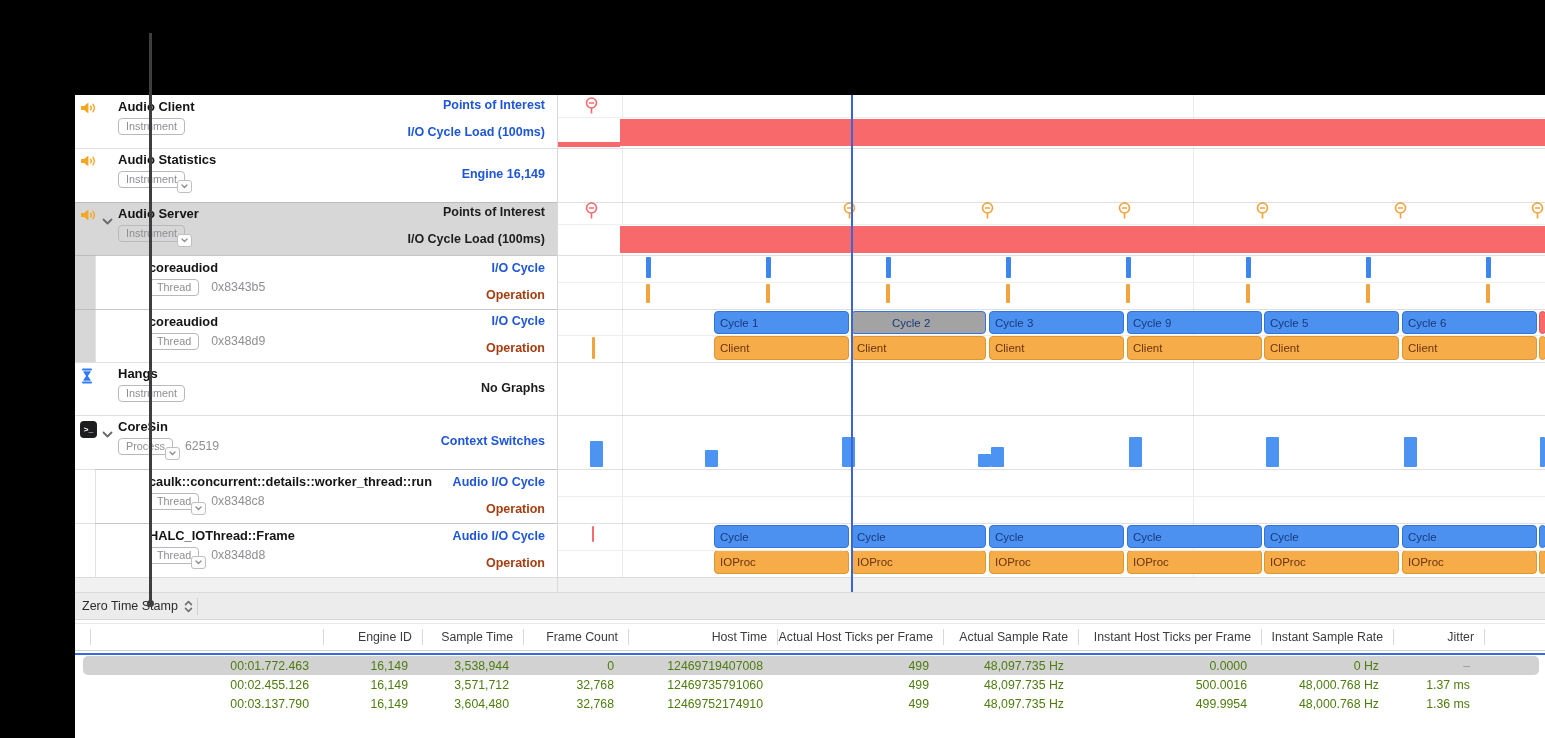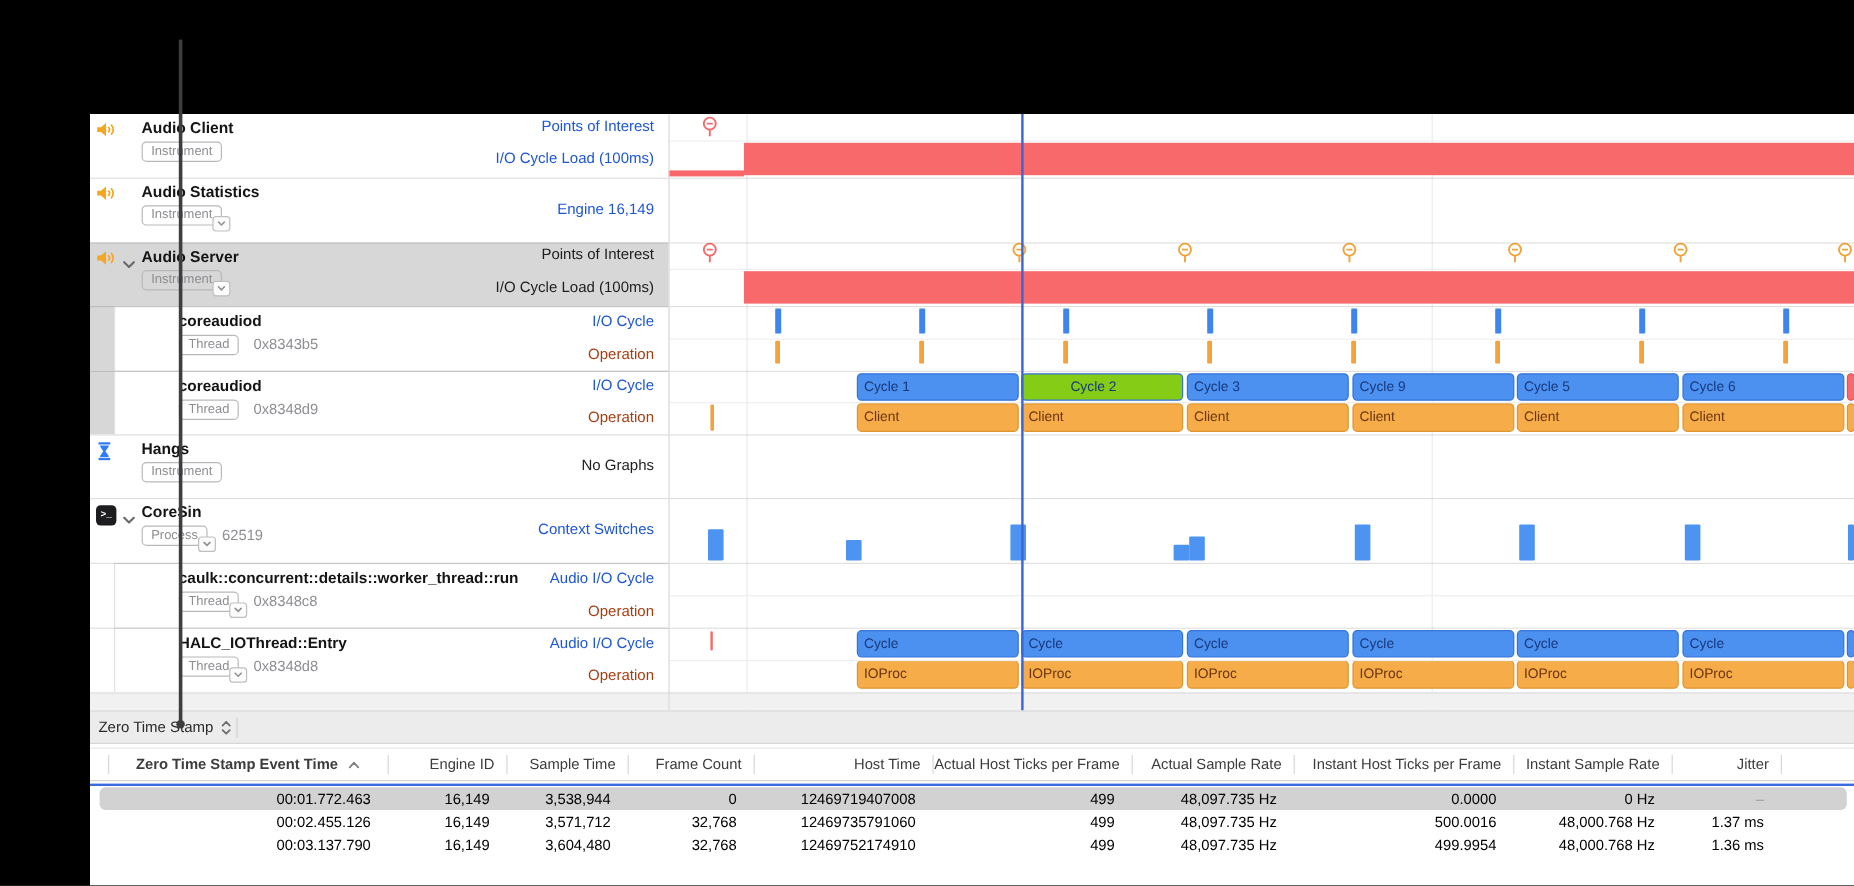--- a/index.html
+++ b/index.html
@@ -15,21 +15,21 @@
   .childpane{position:absolute;left:20px;right:0;top:0;bottom:0;background:#fff;border-left:1px solid #E2E2E2;border-top:1px solid #E2E2E2;box-sizing:border-box;}
   .ticon{position:absolute;left:5px;top:6px;width:18px;height:16px;}
   .expchev{position:absolute;left:27px;top:10px;width:11px;height:8px;}
   .ttitle{position:absolute;top:4px;font-size:13px;font-weight:700;color:#141414;white-space:nowrap;}
   .badgerow{position:absolute;top:23px;height:16px;display:flex;align-items:center;}
   .badge{position:relative;display:inline-block;border:1px solid #B9B9B9;border-radius:4px;padding:1px 7px 2px;
          font-size:10.8px;color:#8E8E93;background:transparent;white-space:nowrap;}
   .badge-chev{position:absolute;right:-8px;bottom:-6px;width:13px;height:11px;background:#FCFCFC;border:1px solid #BFBFBF;
               border-radius:3px;display:flex;align-items:center;justify-content:center;}
   .badgeval{margin-left:12px;font-size:12.3px;color:#8E8E93;}
-  .lanelabel{position:absolute;right:12px;font-size:12.5px;font-weight:400;white-space:nowrap;}
+  .lanelabel{position:absolute;right:12px;font-size:12.5px;font-weight:700;white-space:nowrap;}
   .lane-blue{color:#1E56D6;} .lane-dark{color:#1D1D1F;} .lane-rust{color:#A63E12;}
   .gridline{position:absolute;top:0;width:1px;height:497px;background:#ECECEC;}
   .lanesep{position:absolute;left:482px;right:0;height:1px;background:#EEEEEE;z-index:3;}
   .trackline{position:absolute;left:0;right:0;height:1px;background:rgba(0,0,0,0.12);z-index:4;}
   .panedivider{position:absolute;left:482px;top:0;width:1px;height:497px;background:#D9D9D9;z-index:4;}
   .gbar{position:absolute;border-radius:4px;font-size:11.5px;font-weight:500;padding-left:5px;box-sizing:border-box;
         overflow:hidden;white-space:nowrap;z-index:2;display:flex;align-items:center;}
   .tick{position:absolute;border-radius:1px;z-index:2;}
   #playhead{position:absolute;top:0;width:1.5px;height:497px;z-index:5;}
   .pin{position:absolute;z-index:2;}
@@ -41,21 +41,21 @@
   #popup-divider{position:absolute;left:122px;top:5px;width:1px;height:17px;background:#CFCFCF;}
   #theader{position:absolute;left:0;top:528px;width:1470px;height:26px;border-top:1px solid #E8E8E8;box-sizing:border-box;}
   .hcell{position:absolute;top:0;height:26px;font-size:12.3px;color:#3C3C3C;display:flex;align-items:center;
          justify-content:flex-end;padding-right:10px;box-sizing:border-box;white-space:nowrap;}
   .hcell.sorted{font-weight:700;justify-content:center;padding-right:0;}
   .hdiv{position:absolute;top:5px;width:1px;height:16px;background:#D8D8D8;}
   #headerline{position:absolute;left:0;top:555px;width:1470px;height:1px;background:#D4D4D4;}
   #blueline{position:absolute;left:0;top:558px;width:1470px;height:2px;}
   .trow{position:absolute;left:0;width:1470px;height:19px;}
   .trow-sel{position:absolute;left:8px;right:6px;top:0;height:19px;background:#D2D2D2;border-radius:5px;}
-  .tcell{position:absolute;top:0;height:19px;font-size:12.3px;color:#000000;display:flex;align-items:center;
+  .tcell{position:absolute;top:0;height:19px;font-size:12.3px;color:#4d7c0f;display:flex;align-items:center;
          justify-content:flex-end;padding-right:14px;box-sizing:border-box;white-space:nowrap;z-index:2;}
   .tcell.dash{color:#9A9A9A;}
 </style>
 </head>
 <body>
 
 <div id="stage">
   <div id="callout-line"></div>
   <div id="callout-dot"></div>
 
@@ -169,21 +169,21 @@
                   </svg>
                 </div></div>
               <div class="badgeval">0x8348c8</div>
             </div>
           </div>
           <div class="lanelabel lane-blue" style="top: 5.5px;">Audio I/O Cycle</div>
           <div class="lanelabel lane-rust" style="top: 32.5px;">Operation</div>
         </div>
         <div class="prow" style="top: 428px; height: 54px;">
           <div class="childpane">
-            <div class="ttitle" style="left: 53px; font-size: 12.8px;">HALC_IOThread::Entry</div>
+            <div class="ttitle" style="left: 53px; font-size: 12.8px;">HALC_IOThread::Frame</div>
             <div class="badgerow" style="left: 53px;">
               <div class="badge">Thread<div class="badge-chev">
                   <svg width="7" height="5" viewBox="0 0 7 5">
                     <path d="M1 1 3.5 3.5 6 1" stroke="#8E8E93" stroke-width="1.3" fill="none" stroke-linecap="round"></path>
                   </svg>
                 </div></div>
               <div class="badgeval">0x8348d8</div>
             </div>
           </div>
           <div class="lanelabel lane-blue" style="top: 5.5px;">Audio I/O Cycle</div>
@@ -246,21 +246,21 @@
         <div class="tick" style="left: 449px; top: 189px; width: 4px; height: 19px; background: rgb(242, 163, 60);"></div>
         <div class="tick" style="left: 569px; top: 162px; width: 5px; height: 21px; background: rgb(62, 134, 239);"></div>
         <div class="tick" style="left: 569px; top: 189px; width: 4px; height: 19px; background: rgb(242, 163, 60);"></div>
         <div class="tick" style="left: 689px; top: 162px; width: 5px; height: 21px; background: rgb(62, 134, 239);"></div>
         <div class="tick" style="left: 689px; top: 189px; width: 4px; height: 19px; background: rgb(242, 163, 60);"></div>
         <div class="tick" style="left: 809px; top: 162px; width: 5px; height: 21px; background: rgb(62, 134, 239);"></div>
         <div class="tick" style="left: 809px; top: 189px; width: 4px; height: 19px; background: rgb(242, 163, 60);"></div>
         <div class="tick" style="left: 929px; top: 162px; width: 5px; height: 21px; background: rgb(62, 134, 239);"></div>
         <div class="tick" style="left: 929px; top: 189px; width: 4px; height: 19px; background: rgb(242, 163, 60);"></div>
         <div class="gbar" style="left: 157px; width: 135px; top: 216px; height: 23px; background: rgb(77, 145, 240); border: 1px solid rgb(52, 116, 216); color: rgb(22, 57, 126);">Cycle 1</div>
-        <div class="gbar" style="left: 294px; width: 135px; top: 216px; height: 23px; background: #84cc16; border: 1px solid rgb(52, 116, 216); color: rgb(22, 57, 126); padding-left: 40px;">Cycle 2</div>
+        <div class="gbar" style="left: 294px; width: 135px; top: 216px; height: 23px; background: #a3a3a3; border: 1px solid rgb(52, 116, 216); color: rgb(22, 57, 126); padding-left: 40px;">Cycle 2</div>
         <div class="gbar" style="left: 432px; width: 135px; top: 216px; height: 23px; background: rgb(77, 145, 240); border: 1px solid rgb(52, 116, 216); color: rgb(22, 57, 126);">Cycle 3</div>
         <div class="gbar" style="left: 570px; width: 135px; top: 216px; height: 23px; background: rgb(77, 145, 240); border: 1px solid rgb(52, 116, 216); color: rgb(22, 57, 126);">Cycle 9</div>
         <div class="gbar" style="left: 707px; width: 135px; top: 216px; height: 23px; background: rgb(77, 145, 240); border: 1px solid rgb(52, 116, 216); color: rgb(22, 57, 126);">Cycle 5</div>
         <div class="gbar" style="left: 845px; width: 135px; top: 216px; height: 23px; background: rgb(77, 145, 240); border: 1px solid rgb(52, 116, 216); color: rgb(22, 57, 126);">Cycle 6</div>
         <div class="gbar" style="left: 982px; width: 6px; top: 216px; height: 23px; background: rgb(248, 105, 107); border: 1px solid rgb(226, 85, 87); color: rgb(126, 21, 24);">C</div>
         <div class="tick" style="left: 35px; top: 242px; width: 2.5px; height: 22px; background: rgb(242, 163, 60);"></div>
         <div class="gbar" style="left: 157px; width: 135px; top: 241px; height: 24px; background: rgb(246, 172, 73); border: 1px solid rgb(222, 150, 48); color: rgb(107, 52, 12);">Client</div>
         <div class="gbar" style="left: 294px; width: 135px; top: 241px; height: 24px; background: rgb(246, 172, 73); border: 1px solid rgb(222, 150, 48); color: rgb(107, 52, 12);">Client</div>
         <div class="gbar" style="left: 432px; width: 135px; top: 241px; height: 24px; background: rgb(246, 172, 73); border: 1px solid rgb(222, 150, 48); color: rgb(107, 52, 12);">Client</div>
         <div class="gbar" style="left: 570px; width: 135px; top: 241px; height: 24px; background: rgb(246, 172, 73); border: 1px solid rgb(222, 150, 48); color: rgb(107, 52, 12);">Client</div>
@@ -316,25 +316,20 @@
       <span id="popup-label">Zero Time Stamp</span>
       <span id="popup-arrows">
         <svg width="9" height="13" viewBox="0 0 9 13">
             <path d="M1.5 4.6 4.5 1.6 7.5 4.6 M1.5 8.4 4.5 11.4 7.5 8.4" stroke="#6E6E73" stroke-width="1.5" fill="none" stroke-linecap="round" stroke-linejoin="round"></path>
           </svg>
       </span>
       <span id="popup-divider"></span>
     </div>
 
     <div id="theader">
-        <div class="hcell sorted" style="left: 15px; width: 233px;">Zero Time Stamp Event Time<span style="margin-left: 8px; display: inline-flex;">
-            <svg width="10" height="7" viewBox="0 0 10 7">
-              <path d="M1.5 5.5 5 1.5 8.5 5.5" stroke="#808085" stroke-width="1.5" fill="none" stroke-linecap="round" stroke-linejoin="round"></path>
-            </svg>
-          </span></div>
         <div class="hcell" style="left: 248px; width: 99px;">Engine ID</div>
         <div class="hcell" style="left: 347px; width: 101px;">Sample Time</div>
         <div class="hcell" style="left: 448px; width: 105px;">Frame Count</div>
         <div class="hcell" style="left: 553px; width: 149px;">Host Time</div>
         <div class="hcell" style="left: 702px; width: 166px;">Actual Host Ticks per Frame</div>
         <div class="hcell" style="left: 868px; width: 135px;">Actual Sample Rate</div>
         <div class="hcell" style="left: 1003px; width: 183px;">Instant Host Ticks per Frame</div>
         <div class="hcell" style="left: 1186px; width: 132px;">Instant Sample Rate</div>
         <div class="hcell" style="left: 1318px; width: 91px;">Jitter</div>
         <div class="hdiv" style="left: 15px;"></div>

